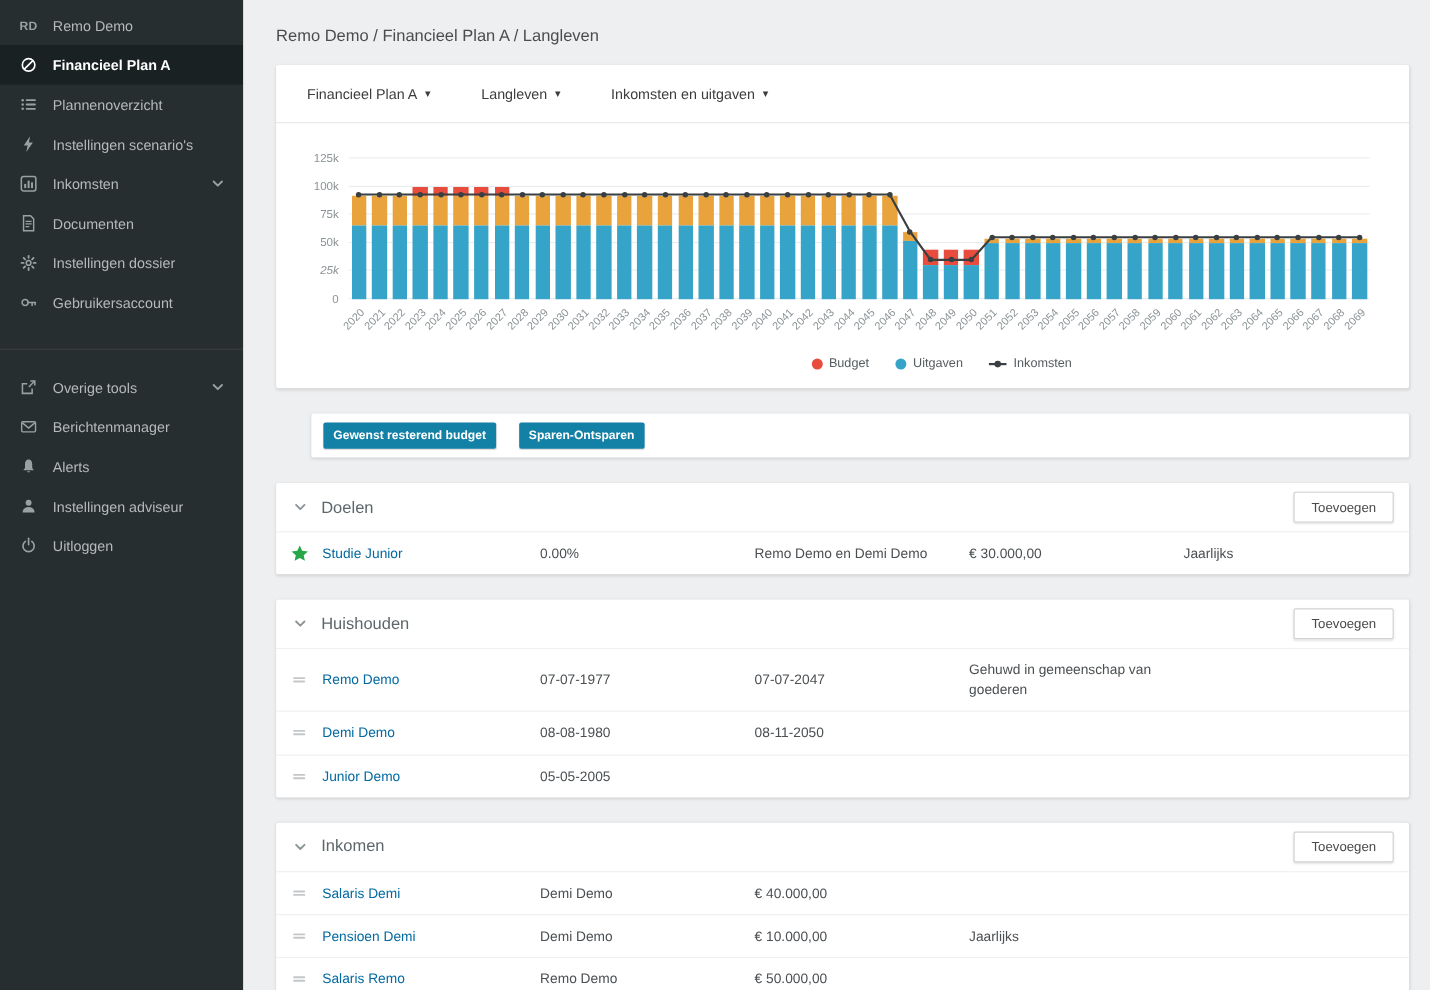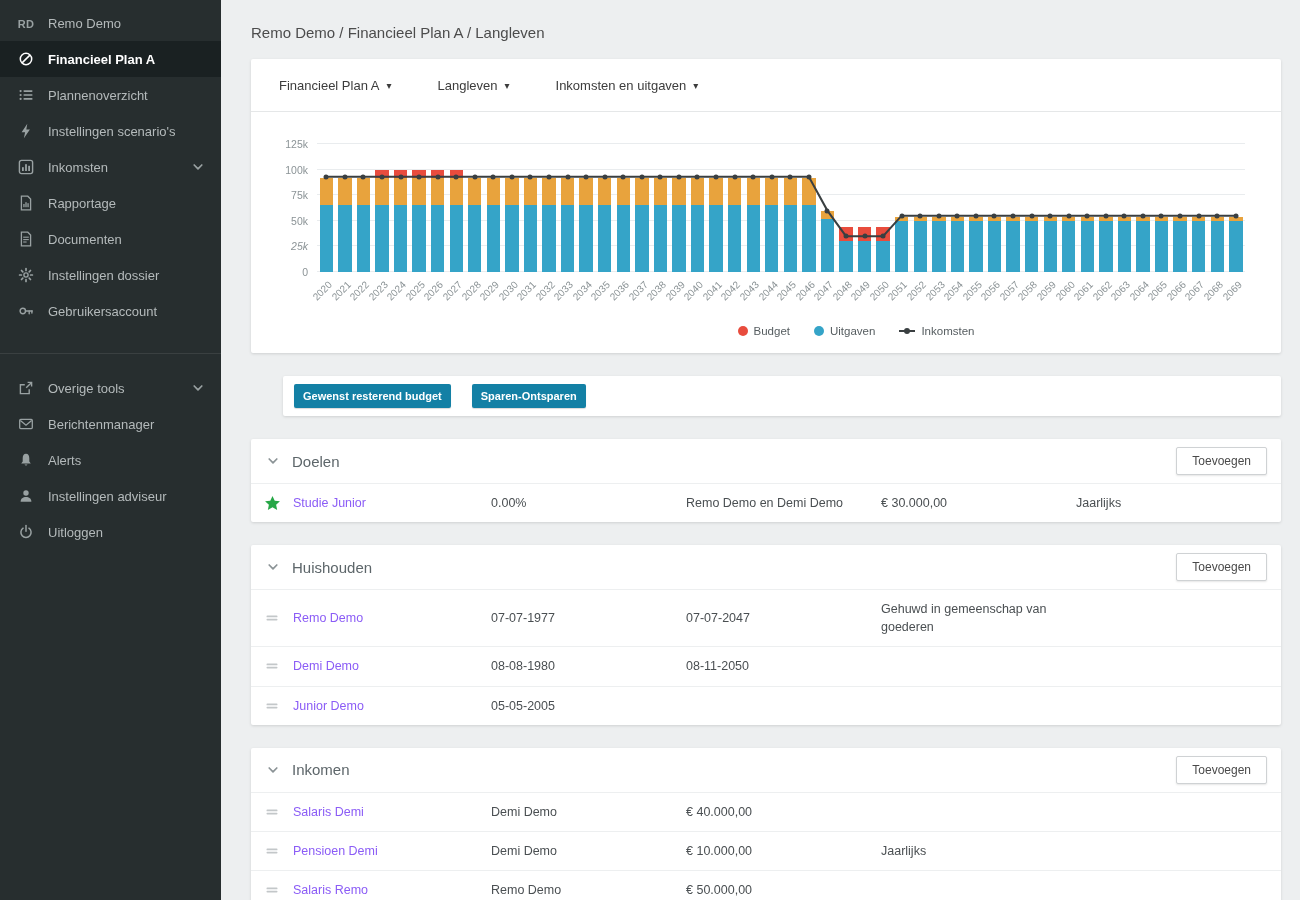--- a/index.html
+++ b/index.html
@@ -58,21 +58,21 @@
   .btn-card{padding:8px 11px;display:flex;gap:21px;margin-left:32px;}
   .teal-btn{background:#1380a5;color:#fff;border:none;border-radius:2px;font-size:11px;font-weight:bold;padding:6px 9px;font-family:inherit;cursor:pointer;box-shadow:0 1px 1px rgba(0,0,0,.15);}
 
   
   .sec-head{display:flex;align-items:center;gap:11px;padding:8px 14px;}
   .sec-chev{color:#8b9396;cursor:pointer;}
   .sec-title{font-size:15px;color:#5d666a;}
   .add-btn{margin-left:auto;background:#fff;border:1px solid #cfd2d4;border-radius:2px;padding:6px 15px;font-size:12px;color:#4a4a4a;font-family:inherit;box-shadow:0 1px 2px rgba(0,0,0,.1);cursor:pointer;}
   .row{display:grid;grid-template-columns:42px 198px 195px 195px 195px 1fr;align-items:center;border-top:1px solid #edeff0;padding:10px 0;font-size:12.5px;color:#4a4f52;}
   .cell{padding-right:16px;line-height:1.45;}
-  .name{color:#8b5cf6;cursor:pointer;}
+  .name{color:#0369a1;cursor:pointer;}
   .icon-cell{display:flex;justify-content:center;}
   .star-icn{color:#27a747;}
   .drag-icn{color:#c3c7c9;cursor:grab;}
 </style>
 </head>
 <body>
 
 <div class="app">
   <aside class="sidebar">
     <nav class="nav" id="nav-top">
@@ -122,33 +122,20 @@
                 <rect x="10.2" y="6.8" width="1.8" height="5.2"></rect>
               </g>
             </svg>
           </span>
           <span class="nav-label">Inkomsten</span>
           <span class="icn nav-chevron">
             <svg viewBox="0 0 16 16" width="16" height="16">
               <polyline points="4.2,6 8,9.8 11.8,6" fill="none" stroke="currentColor" stroke-width="1.7" stroke-linecap="round" stroke-linejoin="round"></polyline>
             </svg>
           </span>
-        </div>
-        <div class="nav-item">
-          <span class="icn nav-icn">
-            <svg viewBox="0 0 16 16" width="16" height="16">
-              <path d="M3.4,1.2 H9.8 L12.6,4 V14.8 H3.4 Z" fill="none" stroke="currentColor" stroke-width="1.3"></path>
-              <g fill="currentColor">
-                <rect x="5.3" y="9" width="1.3" height="3.2"></rect>
-                <rect x="7.35" y="7.2" width="1.3" height="5"></rect>
-                <rect x="9.4" y="8.2" width="1.3" height="4"></rect>
-              </g>
-            </svg>
-          </span>
-          <span class="nav-label">Rapportage</span>
         </div>
         <div class="nav-item">
           <span class="icn nav-icn">
             <svg viewBox="0 0 16 16" width="16" height="16">
               <path d="M3.4,1.2 H9.8 L12.6,4 V14.8 H3.4 Z" fill="none" stroke="currentColor" stroke-width="1.3"></path>
               <g stroke="currentColor" stroke-width="1.1">
                 <line x1="5.2" y1="6.2" x2="10.8" y2="6.2"></line>
                 <line x1="5.2" y1="8.6" x2="10.8" y2="8.6"></line>
                 <line x1="5.2" y1="11" x2="8.6" y2="11"></line>
               </g>

